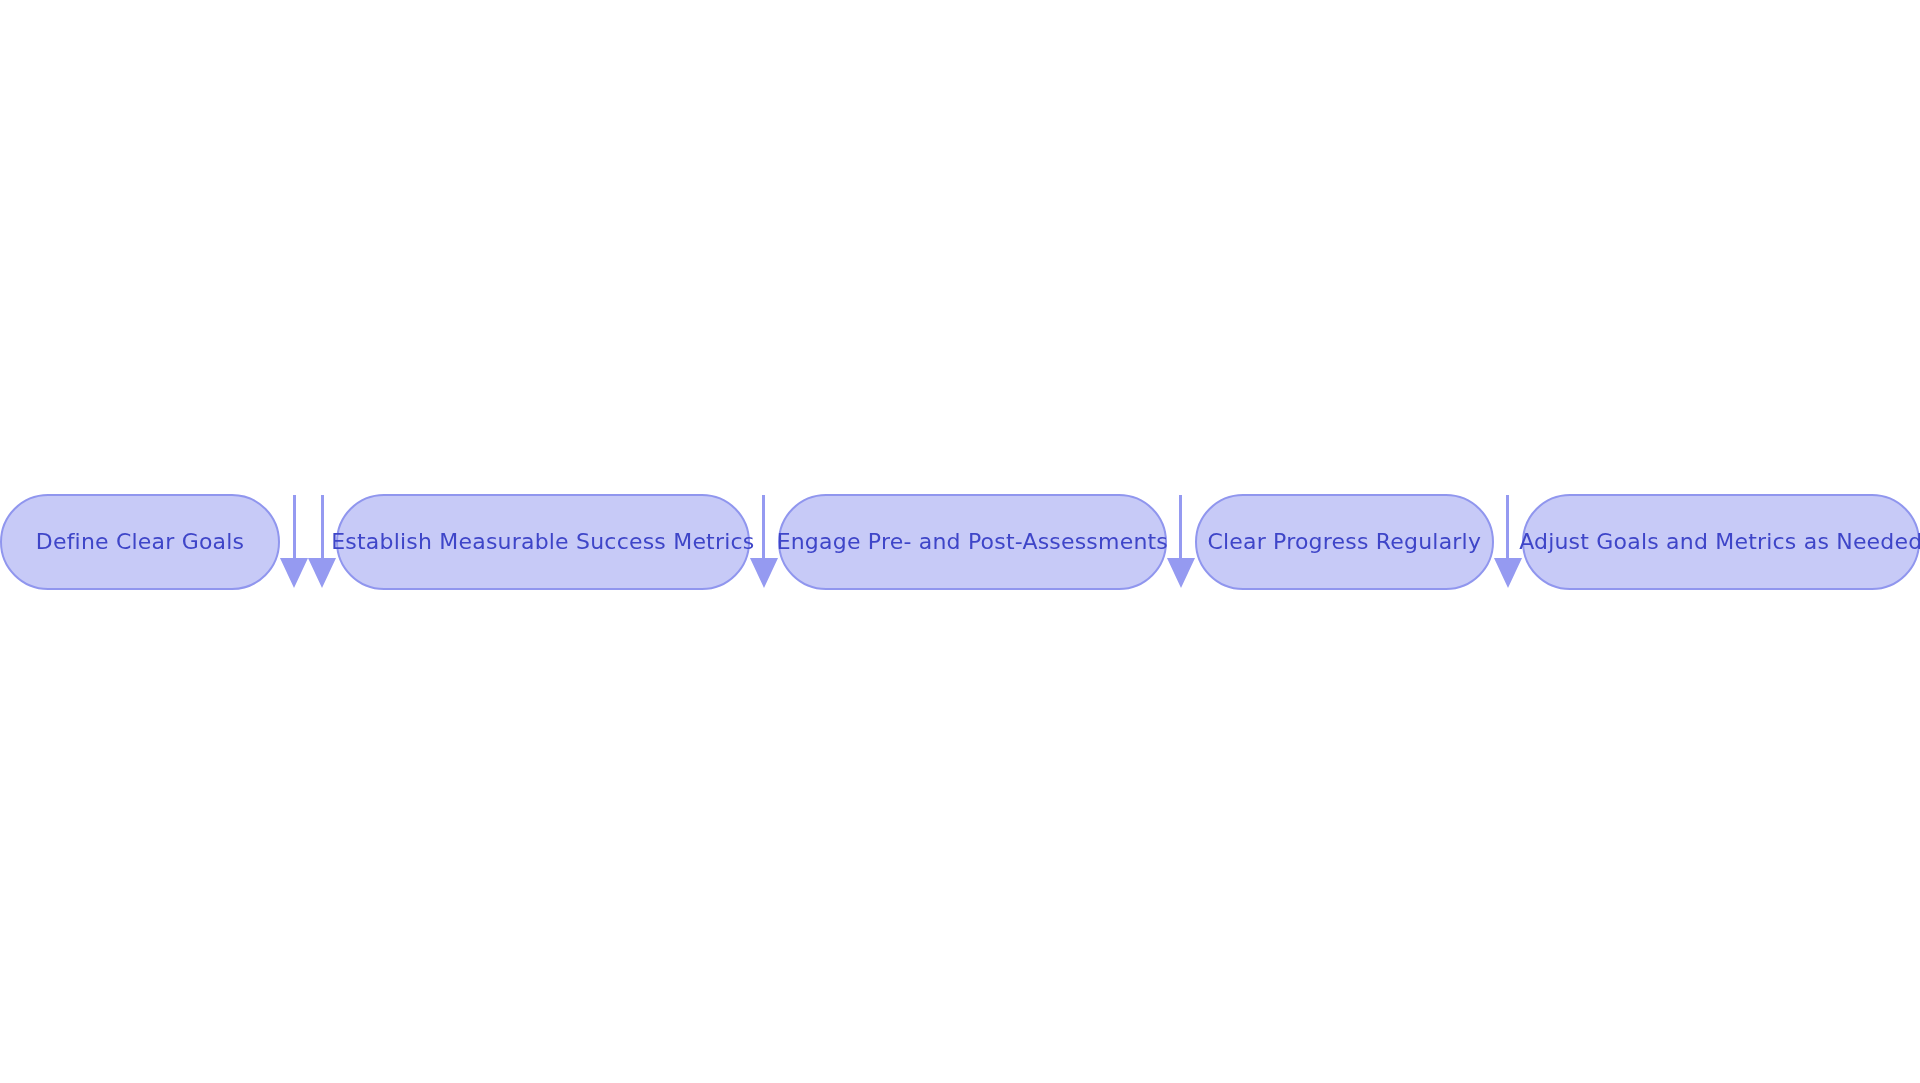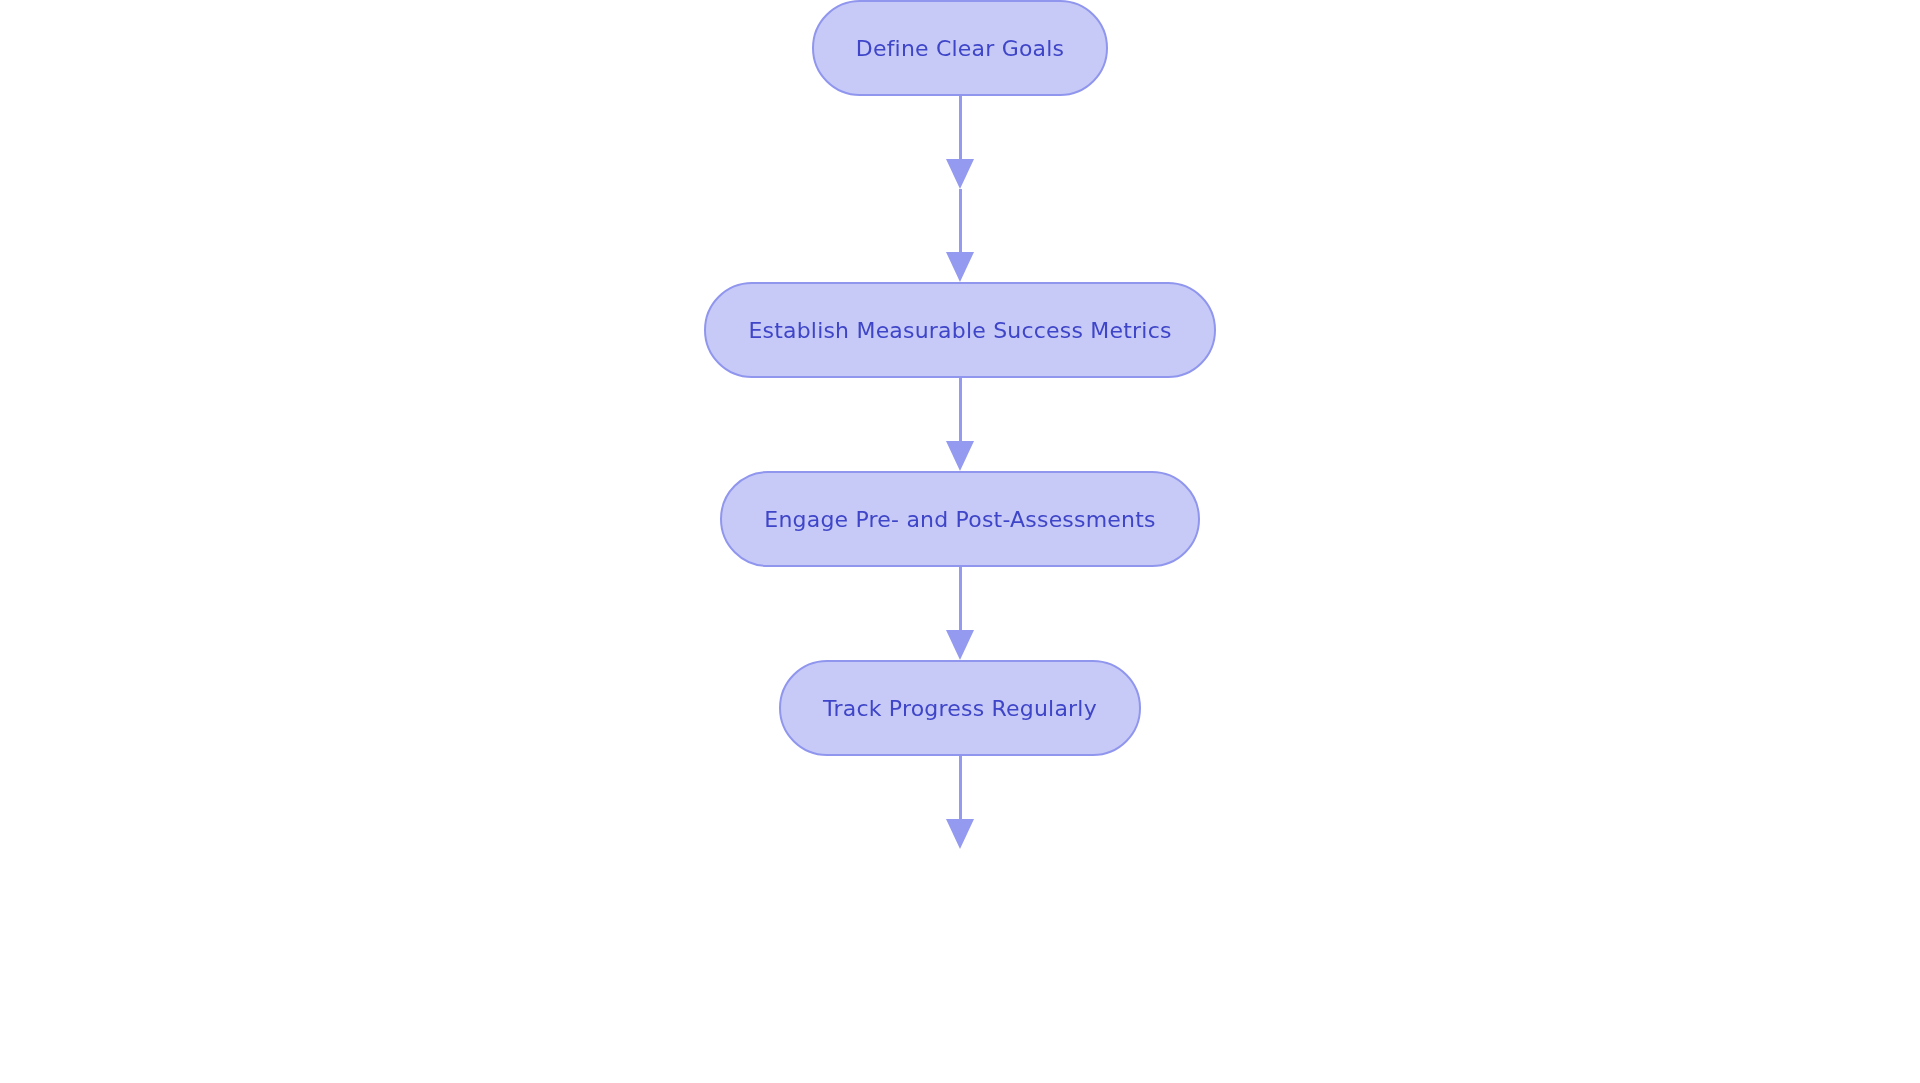--- a/index.html
+++ b/index.html
@@ -14,21 +14,21 @@
     width: 1920px;
     height: 1083px;
     background: var(--background);
     font-family: "DejaVu Sans", "Liberation Sans", sans-serif;
     overflow: hidden;
   }
   .canvas {
     width: 1920px;
     height: 1083px;
     display: flex;
-    flex-direction: column;
+    flex-direction: row;
     align-items: center;
   }
   .flow-node {
     height: 96px;
     min-width: 280px;
     padding: 0 42px;
     border-radius: 48px;
     background: var(--node-fill);
     border: 2px solid var(--node-border);
     color: var(--node-text);
@@ -85,21 +85,22 @@
     <div class="head"></div>
   </div>
 
   <div class="flow-node">Engage Pre- and Post-Assessments</div>
 
   <div class="connector">
     <div class="stem"></div>
     <div class="head"></div>
   </div>
 
-  <div class="flow-node">Track Progress Regularly</div>
+  <div class="flow-node">Clear Progress Regularly</div>
 
   <div class="connector">
     <div class="stem"></div>
     <div class="head"></div>
   </div>
 
+  <div class="flow-node">Adjust Goals and Metrics as Needed</div>
 
 </div>
 
 </body></html>

